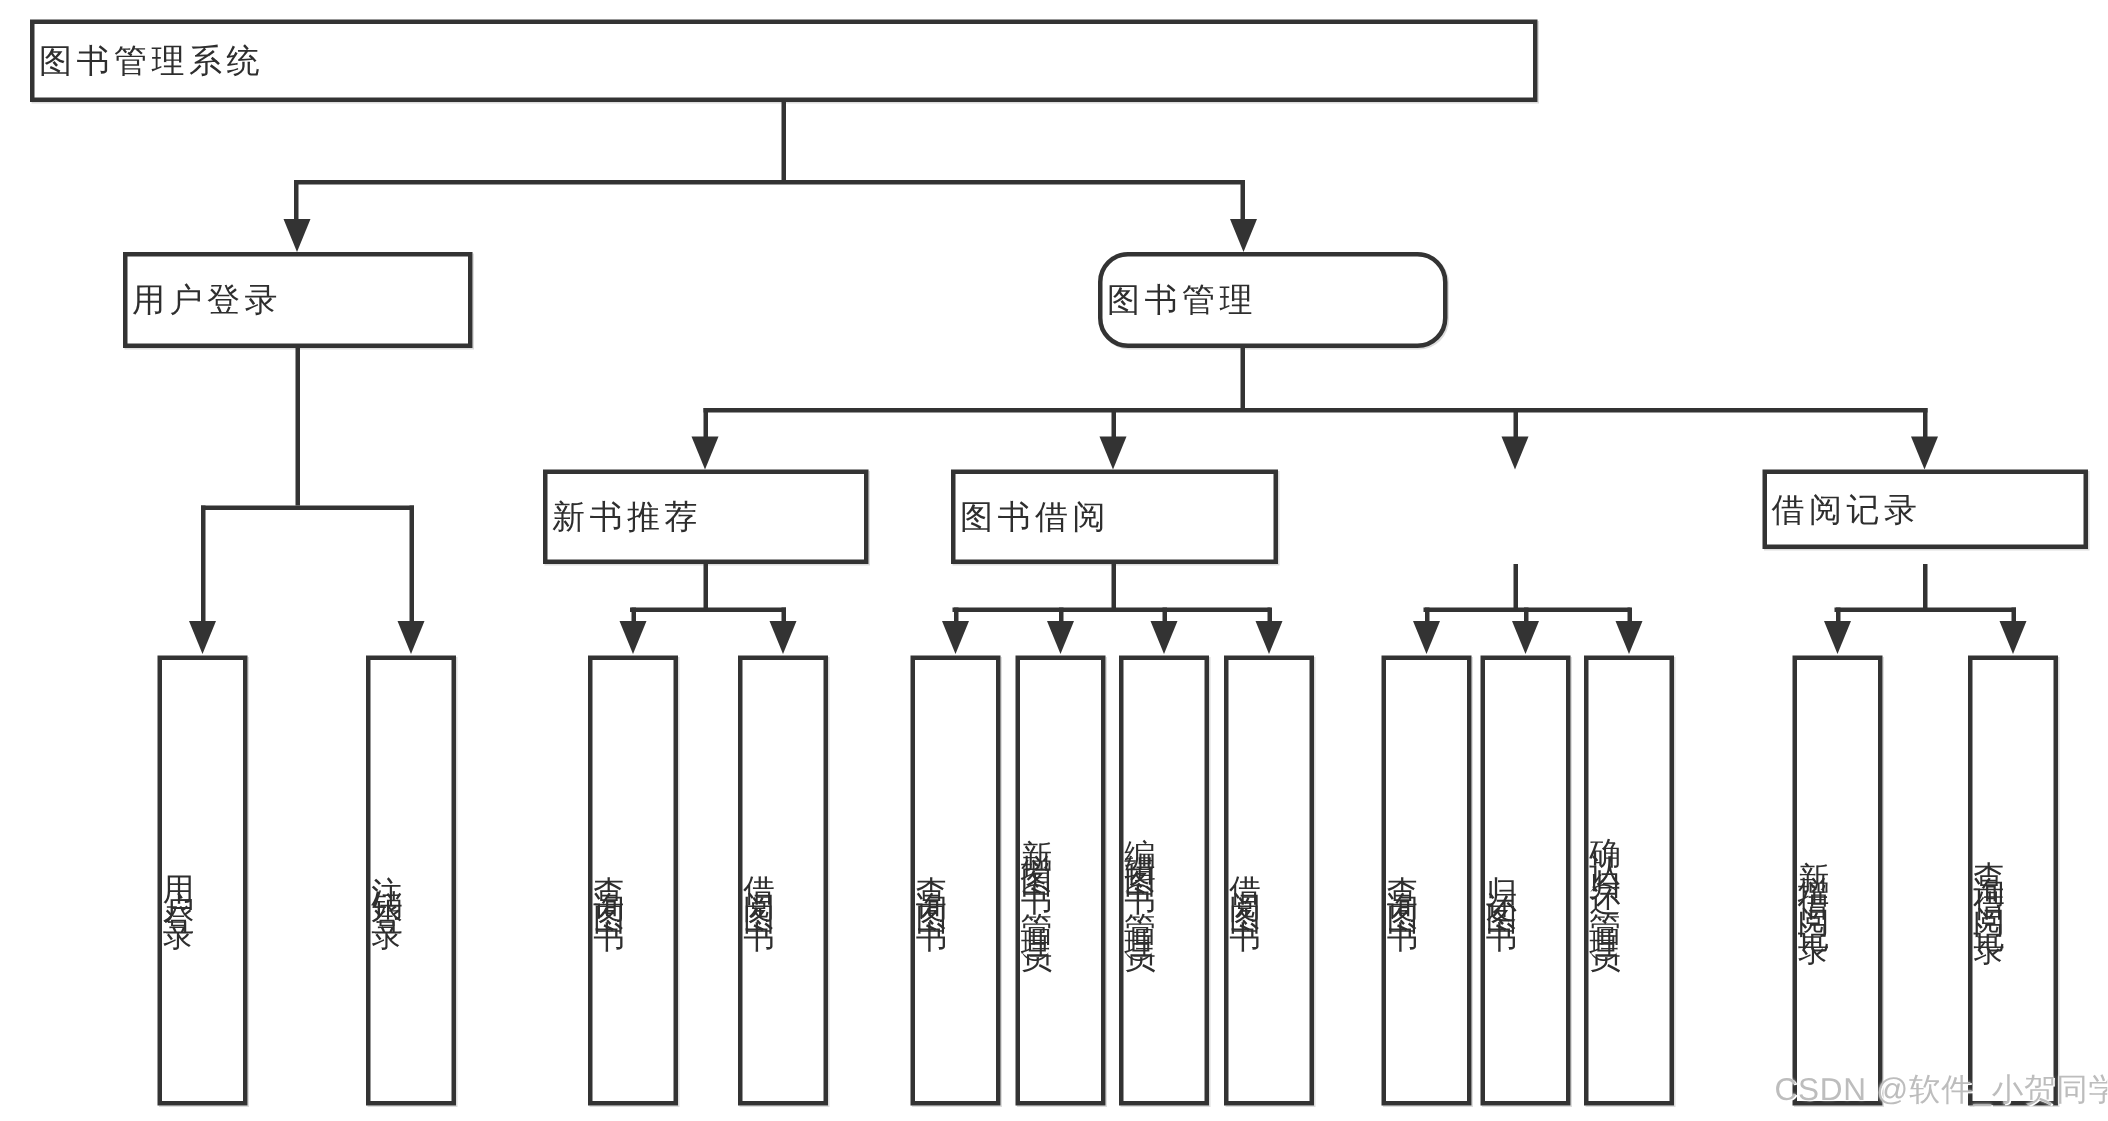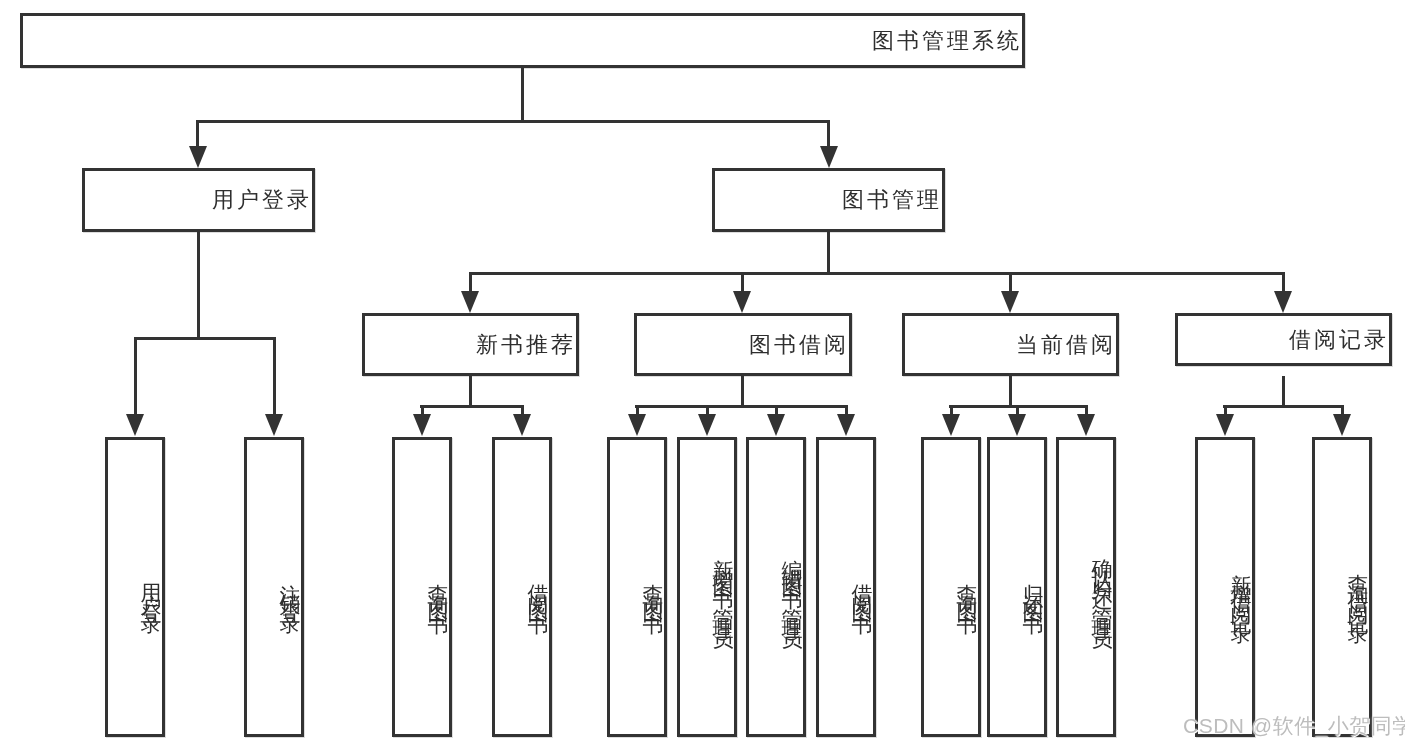--- a/index.html
+++ b/index.html
@@ -12,21 +12,21 @@
     color: #2e2e2e;
     overflow: hidden;
   }
   .box {
     position: absolute;
     box-sizing: border-box;
     border: 3px solid #333333;
     background: #ffffff;
     display: flex;
     align-items: center;
-    justify-content: flex-end;
+    justify-content: flex-start;
     box-shadow: 1px 1px 0 rgba(120,120,120,0.25);
   }
   .h-label {
     font-size: 22px;
     letter-spacing: 3px;
     padding-left: 3px; 
     white-space: nowrap;
     color: #2e2e2e;
   }
   .v-label {
@@ -70,21 +70,21 @@
   <div class="ln" style="left:521px; top:68px; width:3px; height:52px;"></div>
   <div class="ln" style="left:196px; top:120px; width:634px; height:3px;"></div>
   <div class="ln" style="left:196px; top:120px; width:3px; height:28px;"></div>
   <div class="ar" style="left:189px; top:146px;"></div>
   <div class="ln" style="left:827px; top:120px; width:3px; height:28px;"></div>
   <div class="ar" style="left:820px; top:146px;"></div>
 
   <div class="box" style="left:82px; top:168px; width:233px; height:64px;">
     <span class="h-label">用户登录</span>
   </div>
-  <div class="box" style="left:712px; top:168px; width:233px; height:64px;">
+  <div class="box" style="left:732px; top:168px; width:233px; height:64px;border-radius:20px;">
     <span class="h-label">图书管理</span>
   </div>
 
   <div class="ln" style="left:197px; top:232px; width:3px; height:105px;"></div>
   <div class="ln" style="left:134px; top:337px; width:142px; height:3px;"></div>
   <div class="ln" style="left:134px; top:337px; width:3px; height:77px;"></div>
   <div class="ar" style="left:126px; top:414px;"></div>
   <div class="ln" style="left:273px; top:337px; width:3px; height:77px;"></div>
   <div class="ar" style="left:265px; top:414px;"></div>
 
@@ -97,23 +97,20 @@
   <div class="ln" style="left:1009px; top:272px; width:3px; height:20px;"></div>
   <div class="ar" style="left:1001px; top:291px;"></div>
   <div class="ln" style="left:1282px; top:272px; width:3px; height:20px;"></div>
   <div class="ar" style="left:1274px; top:291px;"></div>
 
   <div class="box" style="left:362px; top:313px; width:217px; height:63px;">
     <span class="h-label">新书推荐</span>
   </div>
   <div class="box" style="left:634px; top:313px; width:218px; height:63px;">
     <span class="h-label">图书借阅</span>
-  </div>
-  <div class="box" style="left:902px; top:313px; width:217px; height:63px;">
-    <span class="h-label">当前借阅</span>
   </div>
   <div class="box" style="left:1175px; top:313px; width:217px; height:53px;">
     <span class="h-label">借阅记录</span>
   </div>
 
   <div class="ln" style="left:469px; top:376px; width:3px; height:32px;"></div>
   <div class="ln" style="left:420px; top:405px; width:104px; height:3px;"></div>
   <div class="ln" style="left:421px; top:405px; width:3px; height:11px;"></div>
   <div class="ar" style="left:413px; top:414px;"></div>
   <div class="ln" style="left:521px; top:405px; width:3px; height:11px;"></div>

